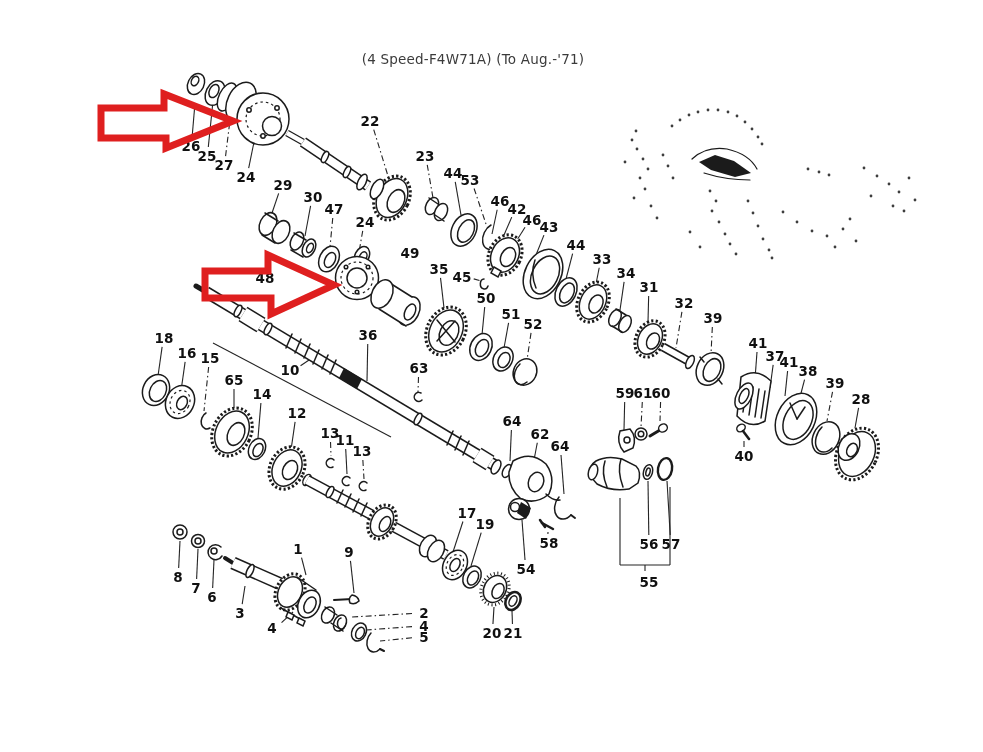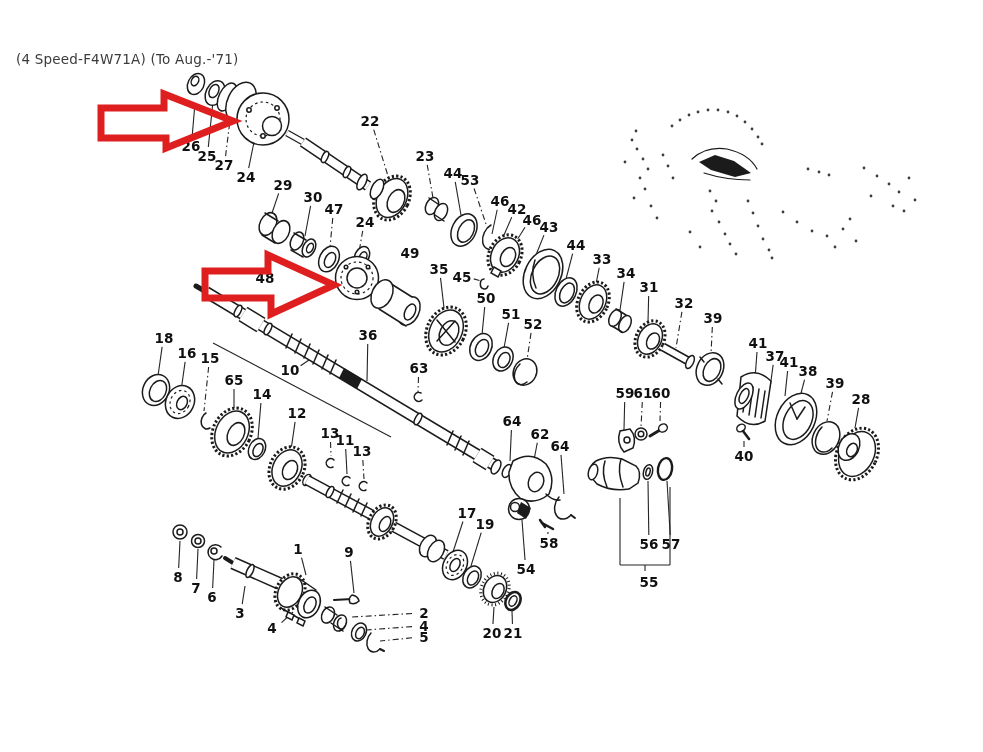--- a/index.html
+++ b/index.html
@@ -1,19 +1,19 @@
 <!DOCTYPE html>
 <html><head>
 <meta charset="utf-8">
 <style>
   html,body{margin:0;padding:0;background:#ffffff;}
   body{width:983px;height:752px;position:relative;overflow:hidden;
        font-family:"DejaVu Sans",sans-serif;}
-  .page-title{position:absolute;top:51px;left:0;width:946px;
-       font-size:13.5px;color:#3b3b3b;letter-spacing:.2px;padding-left:16px;}
+  .page-title{position:absolute;top:51px;left:0;width:946px;text-align:center;
+       font-size:13.5px;color:#3b3b3b;letter-spacing:.2px;}
   svg{position:absolute;left:0;top:0;}
   
   .ln{fill:none;stroke:#1b1b1b;stroke-width:1.5;stroke-linecap:round;stroke-linejoin:round;}
   .fw{fill:#ffffff;stroke:#1b1b1b;stroke-width:1.5;}
   .te{fill:#ffffff;stroke:#1b1b1b;stroke-width:3;stroke-dasharray:2.2 2.2;}
   .tedot{fill:#ffffff;stroke:#1b1b1b;stroke-width:3;stroke-dasharray:1 2.6;}
   .thick{fill:#ffffff;stroke:#1b1b1b;stroke-width:2.6;}
   .oring{fill:none;stroke:#1b1b1b;stroke-width:2.4;}
   .dashc{fill:none;stroke:#1b1b1b;stroke-width:1.2;stroke-dasharray:2.5 3;}
   .sh12{stroke:#1b1b1b;stroke-width:12;fill:none;stroke-linecap:butt;}

